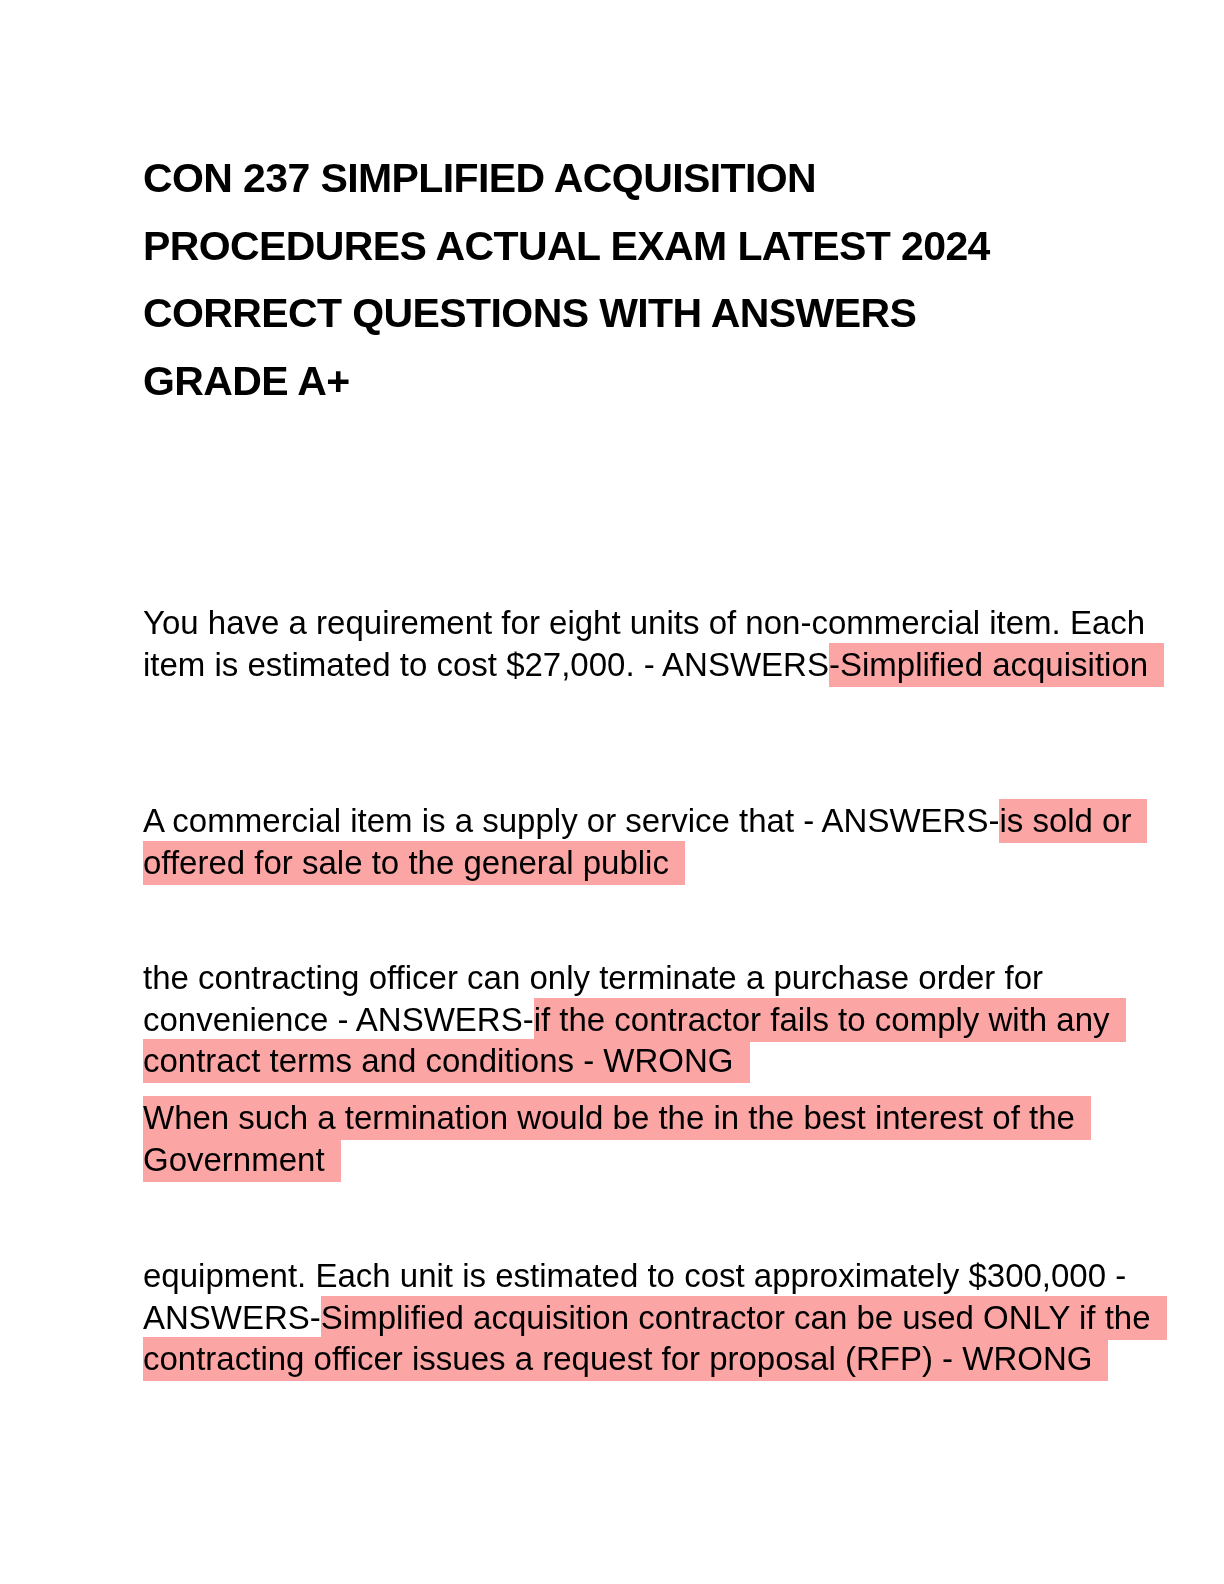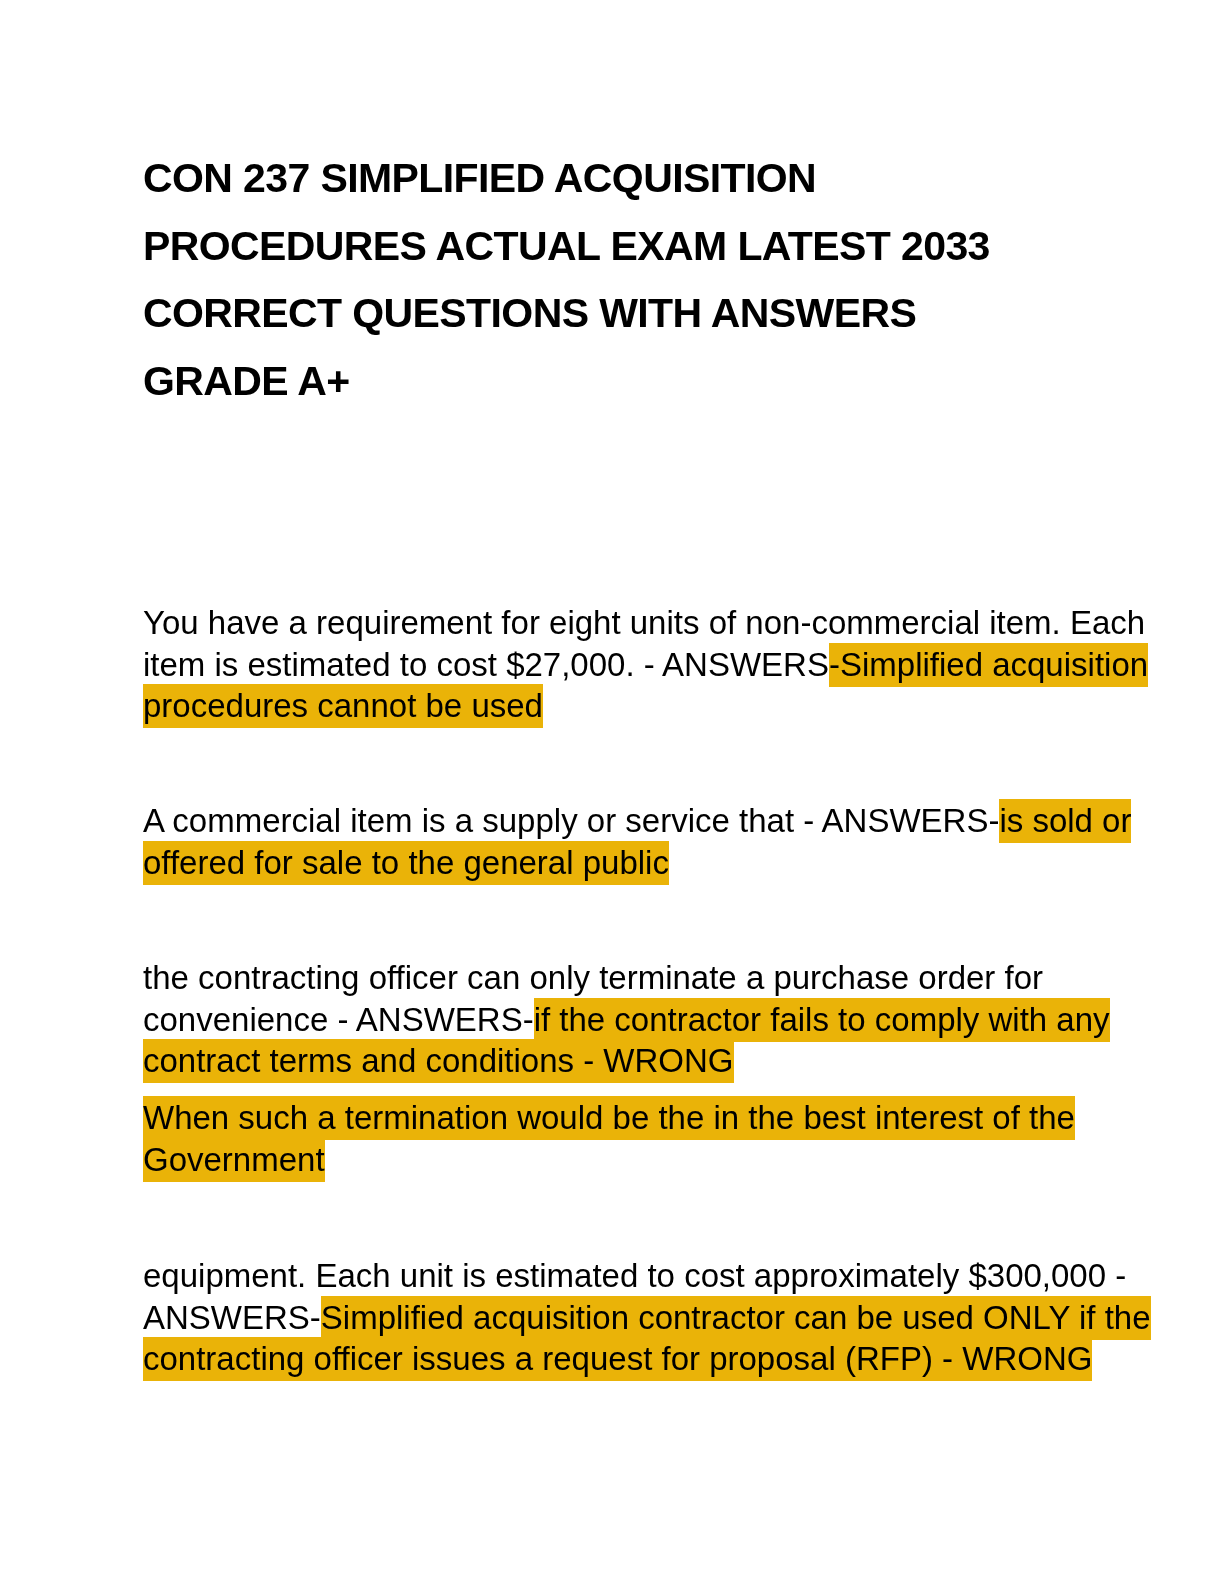--- a/index.html
+++ b/index.html
@@ -11,43 +11,42 @@
     font-size:41px; line-height:67.5px; color:#000000; margin:0;
     letter-spacing:-0.6px;
   }
   .title .tline { display:block; white-space:nowrap; }
   .qa {
     position:absolute; left:143px; width:960px;
     font-family:"Liberation Sans", sans-serif; font-size:33px;
     line-height:41.5px; color:#000000; margin:0;
   }
   .qa .line { display:block; white-space:nowrap; height:41.5px; }
-  .hl { background:#eab308; padding:3px 0 4px 0; }
+  .hl { background:#fca5a5; padding:3px 16px 4px 0; }
   #q1 { top:602px; }
   #q2 { top:800px; }
   #q3 { top:957px; }
   #q3b { top:1097px; }
   #q4 { top:1255px; }
 </style>
 </head>
 <body>
 
 <div class="page">
 
   <h1 class="title">
     <span class="tline">CON 237 SIMPLIFIED ACQUISITION</span>
-    <span class="tline">PROCEDURES ACTUAL EXAM LATEST 2033</span>
+    <span class="tline">PROCEDURES ACTUAL EXAM LATEST 2024</span>
     <span class="tline">CORRECT QUESTIONS WITH ANSWERS</span>
     <span class="tline">GRADE A+</span>
   </h1>
 
   <p class="qa" id="q1">
     <span class="line"><span>You have a requirement for eight units of non-commercial item. Each</span></span>
     <span class="line"><span>item is estimated to cost $27,000. - ANSWERS</span><span class="hl">-Simplified acquisition</span></span>
-    <span class="line"><span class="hl">procedures cannot be used</span></span>
   </p>
 
   <p class="qa" id="q2">
     <span class="line"><span>A commercial item is a supply or service that - ANSWERS-</span><span class="hl">is sold or</span></span>
     <span class="line"><span class="hl">offered for sale to the general public</span></span>
   </p>
 
   <p class="qa" id="q3">
     <span class="line"><span>the contracting officer can only terminate a purchase order for</span></span>
     <span class="line"><span>convenience - ANSWERS-</span><span class="hl">if the contractor fails to comply with any</span></span>

